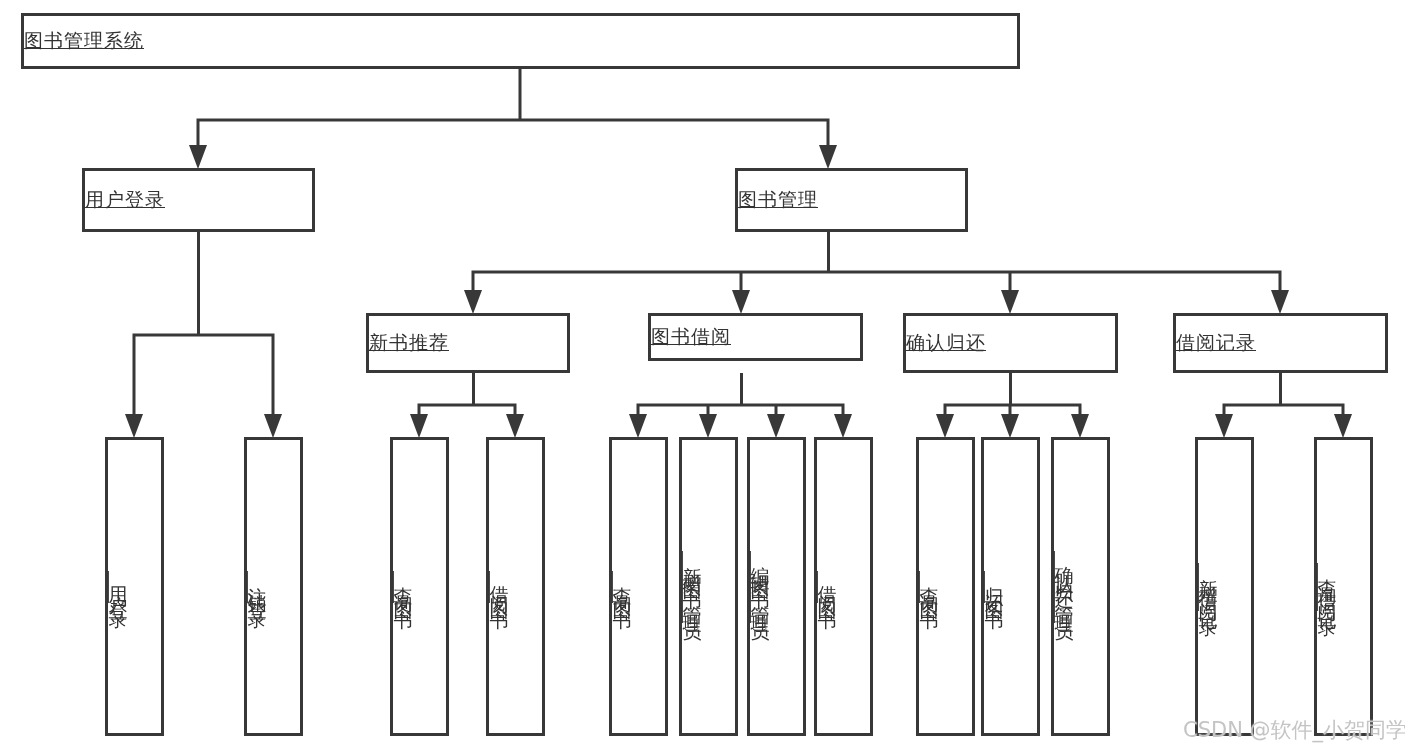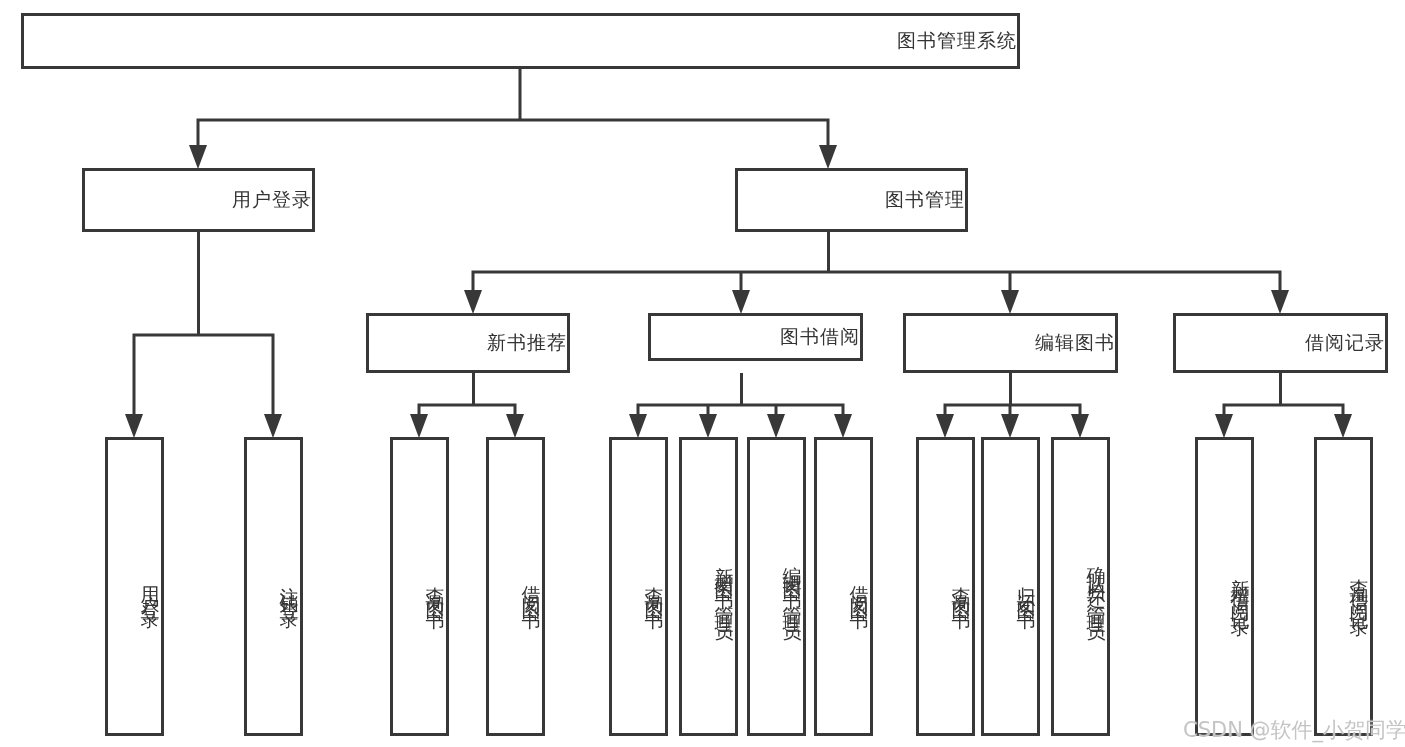--- a/index.html
+++ b/index.html
@@ -25,22 +25,23 @@
     fill: #383838;
     stroke: none;
   }
   .box {
     position: absolute;
     box-sizing: border-box;
     border: 3px solid #383838;
     background: #ffffff;
     display: flex;
     align-items: center;
-    justify-content: flex-end;
+    justify-content: flex-start;
     color: #333333;
+    text-decoration: underline;
   }
   .box .lbl {
     font-size: 19px;
     letter-spacing: 1px;
     white-space: nowrap;
   }
   .leaf .vtext {
     writing-mode: vertical-rl;
     text-orientation: mixed;
     font-size: 19px;
@@ -111,21 +112,21 @@
     <span class="lbl">图书管理</span>
   </div>
 
   <div class="box" style="left:366px; top:313px; width:204px; height:60px;">
     <span class="lbl">新书推荐</span>
   </div>
   <div class="box" style="left:612px; top:313px; width:215px; height:48px;margin-left:36px;">
     <span class="lbl">图书借阅</span>
   </div>
   <div class="box" style="left:903px; top:313px; width:215px; height:60px;">
-    <span class="lbl">编辑图书</span>
+    <span class="lbl">确认归还</span>
   </div>
   <div class="box" style="left:1173px; top:313px; width:215px; height:60px;">
     <span class="lbl">借阅记录</span>
   </div>
 
   <div class="box leaf" style="left:105px; top:437px; width:59px; height:299px;">
     <span class="vtext">用户登录</span>
   </div>
   <div class="box leaf" style="left:244px; top:437px; width:59px; height:299px;">
     <span class="vtext">注销登录</span>

